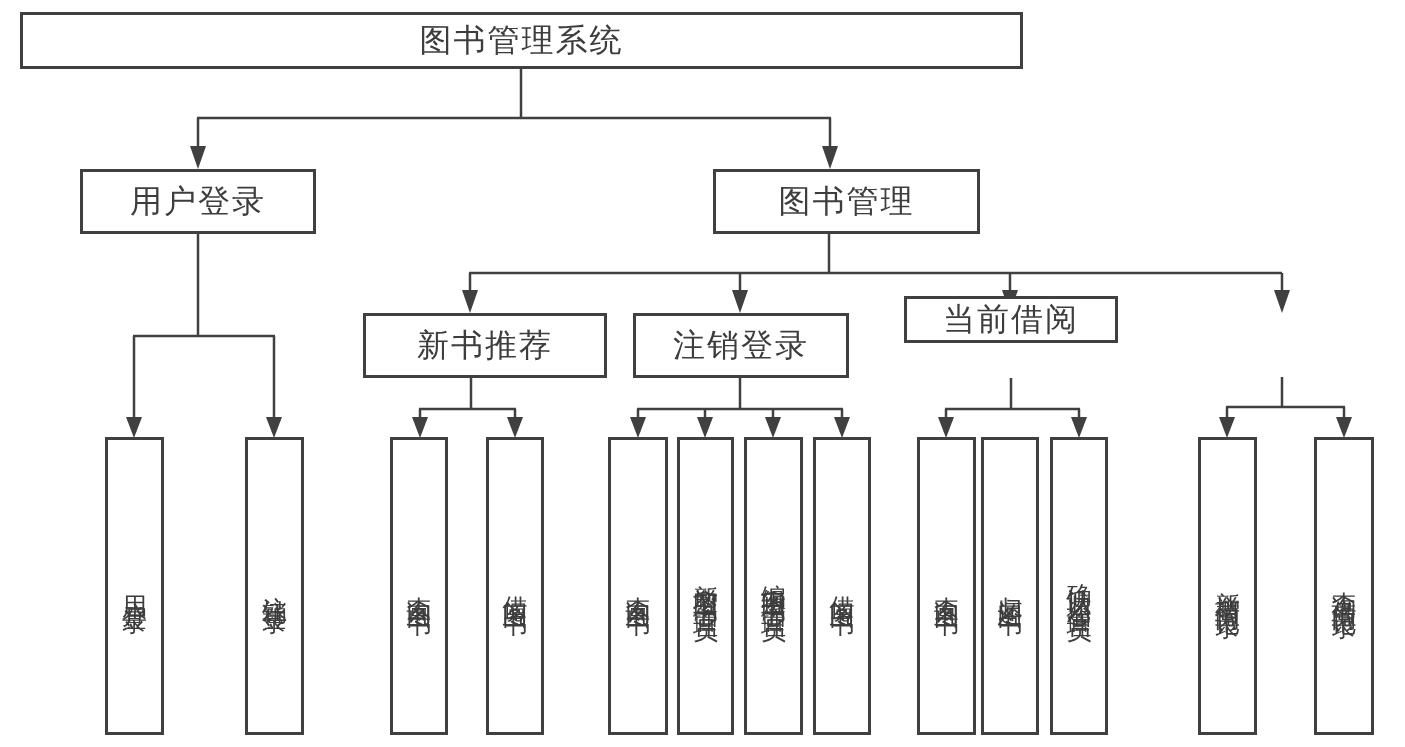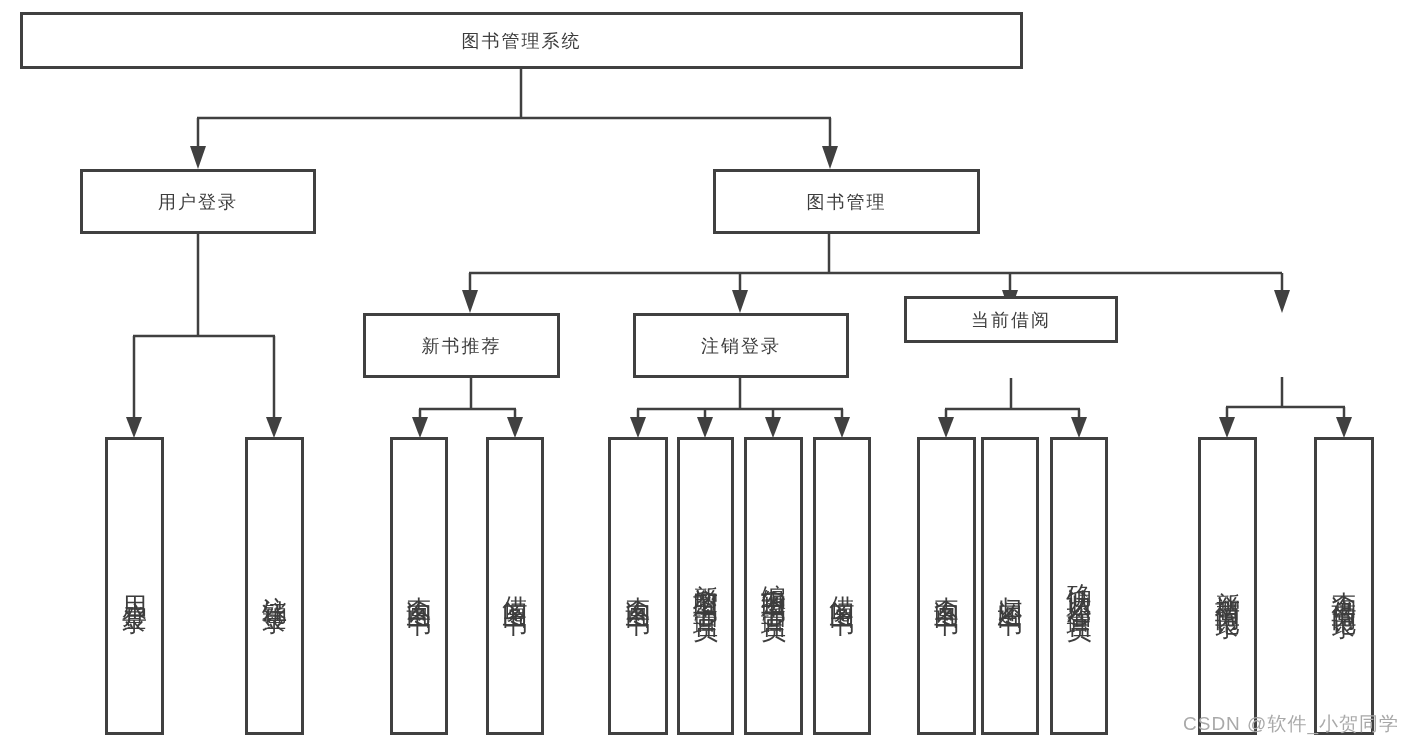--- a/index.html
+++ b/index.html
@@ -23,21 +23,21 @@
     height: 747px;
   }
   .node {
     position: absolute;
     box-sizing: border-box;
     border: 3px solid #404040;
     background: #ffffff;
     display: flex;
     align-items: center;
     justify-content: center;
-    font-size: 18px;
+    font-size: 32px;
     letter-spacing: 2px;
     white-space: nowrap;
     z-index: 2;
   }
   .leaf {
     writing-mode: vertical-rl;
     text-orientation: mixed;
     font-size: 25px;
     letter-spacing: 5px;
     white-space: normal;
@@ -123,21 +123,21 @@
       <polygon points="1219,417 1235,417 1227,438"></polygon>
       <polygon points="1336,417 1352,417 1344,438"></polygon>
     </g>
   </svg>
 
   <div class="node" style="left:20px; top:12px; width:1003px; height:57px;">图书管理系统</div>
 
   <div class="node" style="left:80px; top:169px; width:236px; height:65px;">用户登录</div>
   <div class="node" style="left:713px; top:169px; width:267px; height:65px;">图书管理</div>
 
-  <div class="node" style="left:363px; top:313px; width:197px; height:65px;">新书推荐</div>
+  <div class="node" style="left:363px; top:313px; width:244px; height:65px;">新书推荐</div>
   <div class="node" style="left:633px; top:313px; width:216px; height:65px;">注销登录</div>
   <div class="node" style="left:904px; top:296px; width:214px; height:47px;">当前借阅</div>
 
   <div class="node leaf" style="left:105px; top:437px; width:59px; height:298px;">用户登录</div>
   <div class="node leaf" style="left:245px; top:437px; width:59px; height:298px;">注销登录</div>
 
   <div class="node leaf" style="left:390px; top:437px; width:58px; height:298px;">查询图书</div>
   <div class="node leaf" style="left:486px; top:437px; width:58px; height:298px;">借阅图书</div>
 
   <div class="node leaf" style="left:608px; top:437px; width:60px; height:298px;">查询图书</div>
@@ -145,15 +145,14 @@
   <div class="node leaf" style="left:744px; top:437px; width:59px; height:298px;">编辑图书（管理员）</div>
   <div class="node leaf" style="left:813px; top:437px; width:58px; height:298px;">借阅图书</div>
 
   <div class="node leaf" style="left:917px; top:437px; width:59px; height:298px;">查询图书</div>
   <div class="node leaf" style="left:981px; top:437px; width:58px; height:298px;">归还图书</div>
   <div class="node leaf" style="left:1050px; top:437px; width:58px; height:298px;">确认归还（管理员）</div>
 
   <div class="node leaf" style="left:1198px; top:437px; width:59px; height:298px;">新增借阅记录</div>
   <div class="node leaf" style="left:1314px; top:437px; width:60px; height:298px;">查询借阅记录</div>
 
-  <div class="watermark">CSDN @软件_小贺同学</div>
 
 </div>
 
 </body></html>

